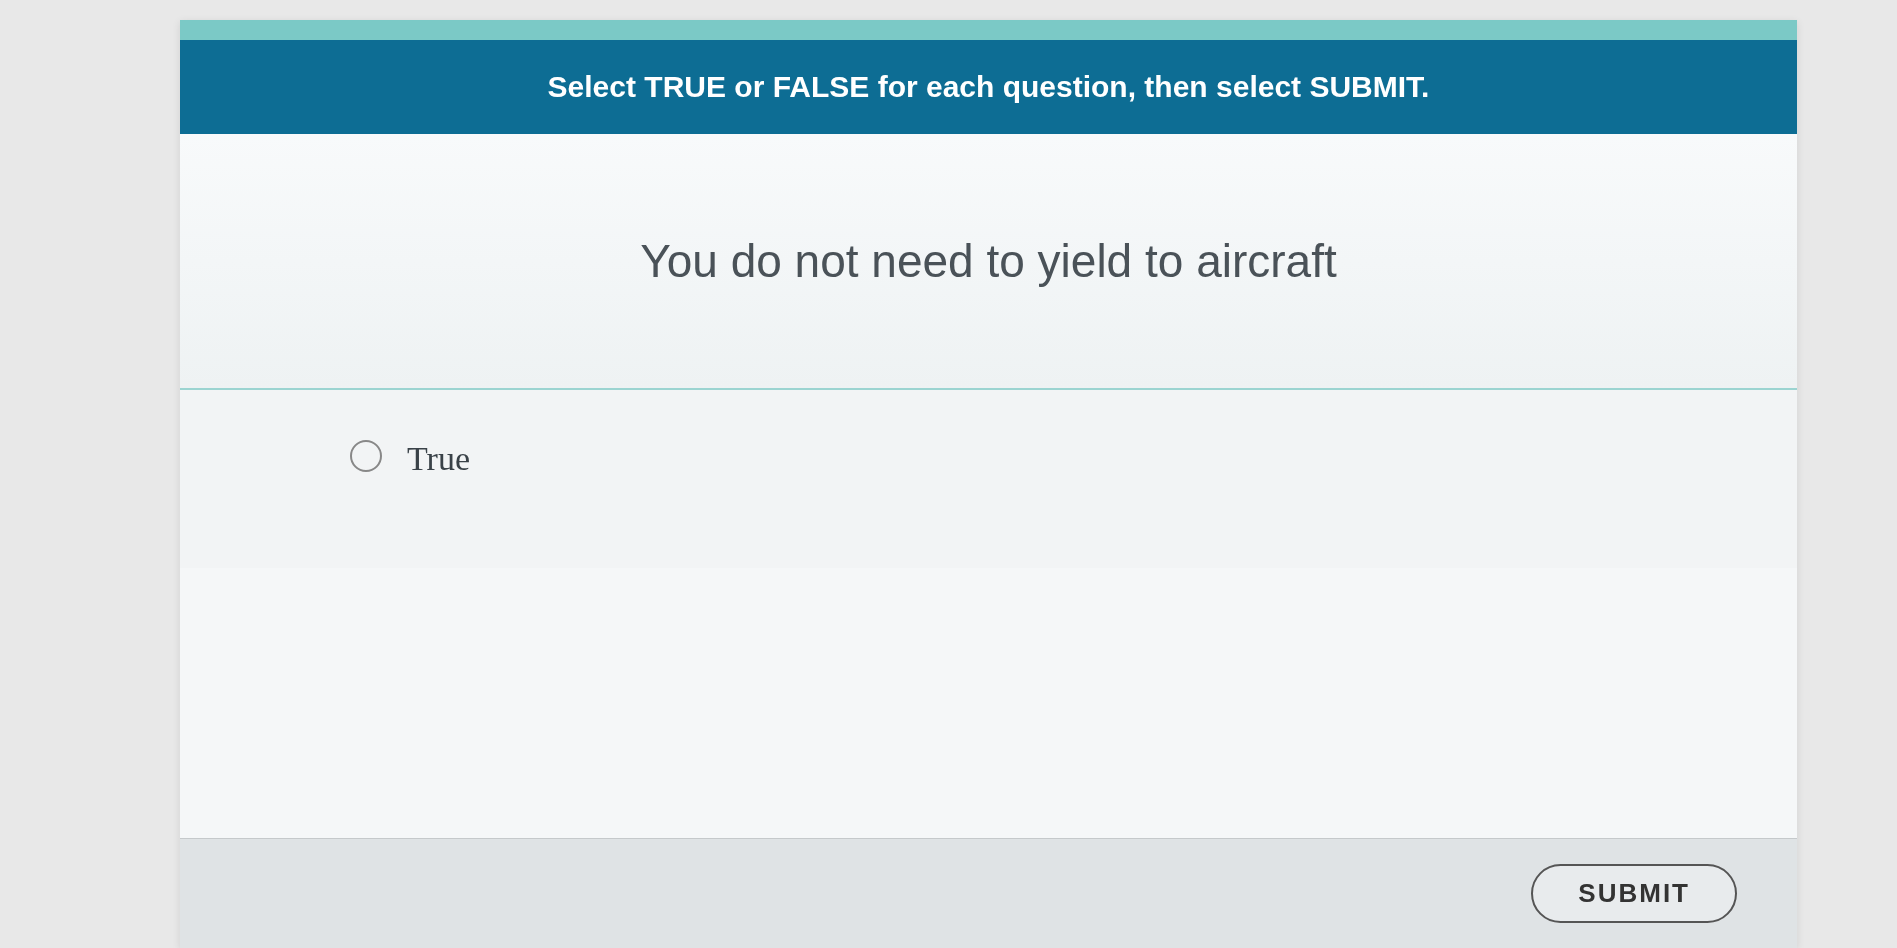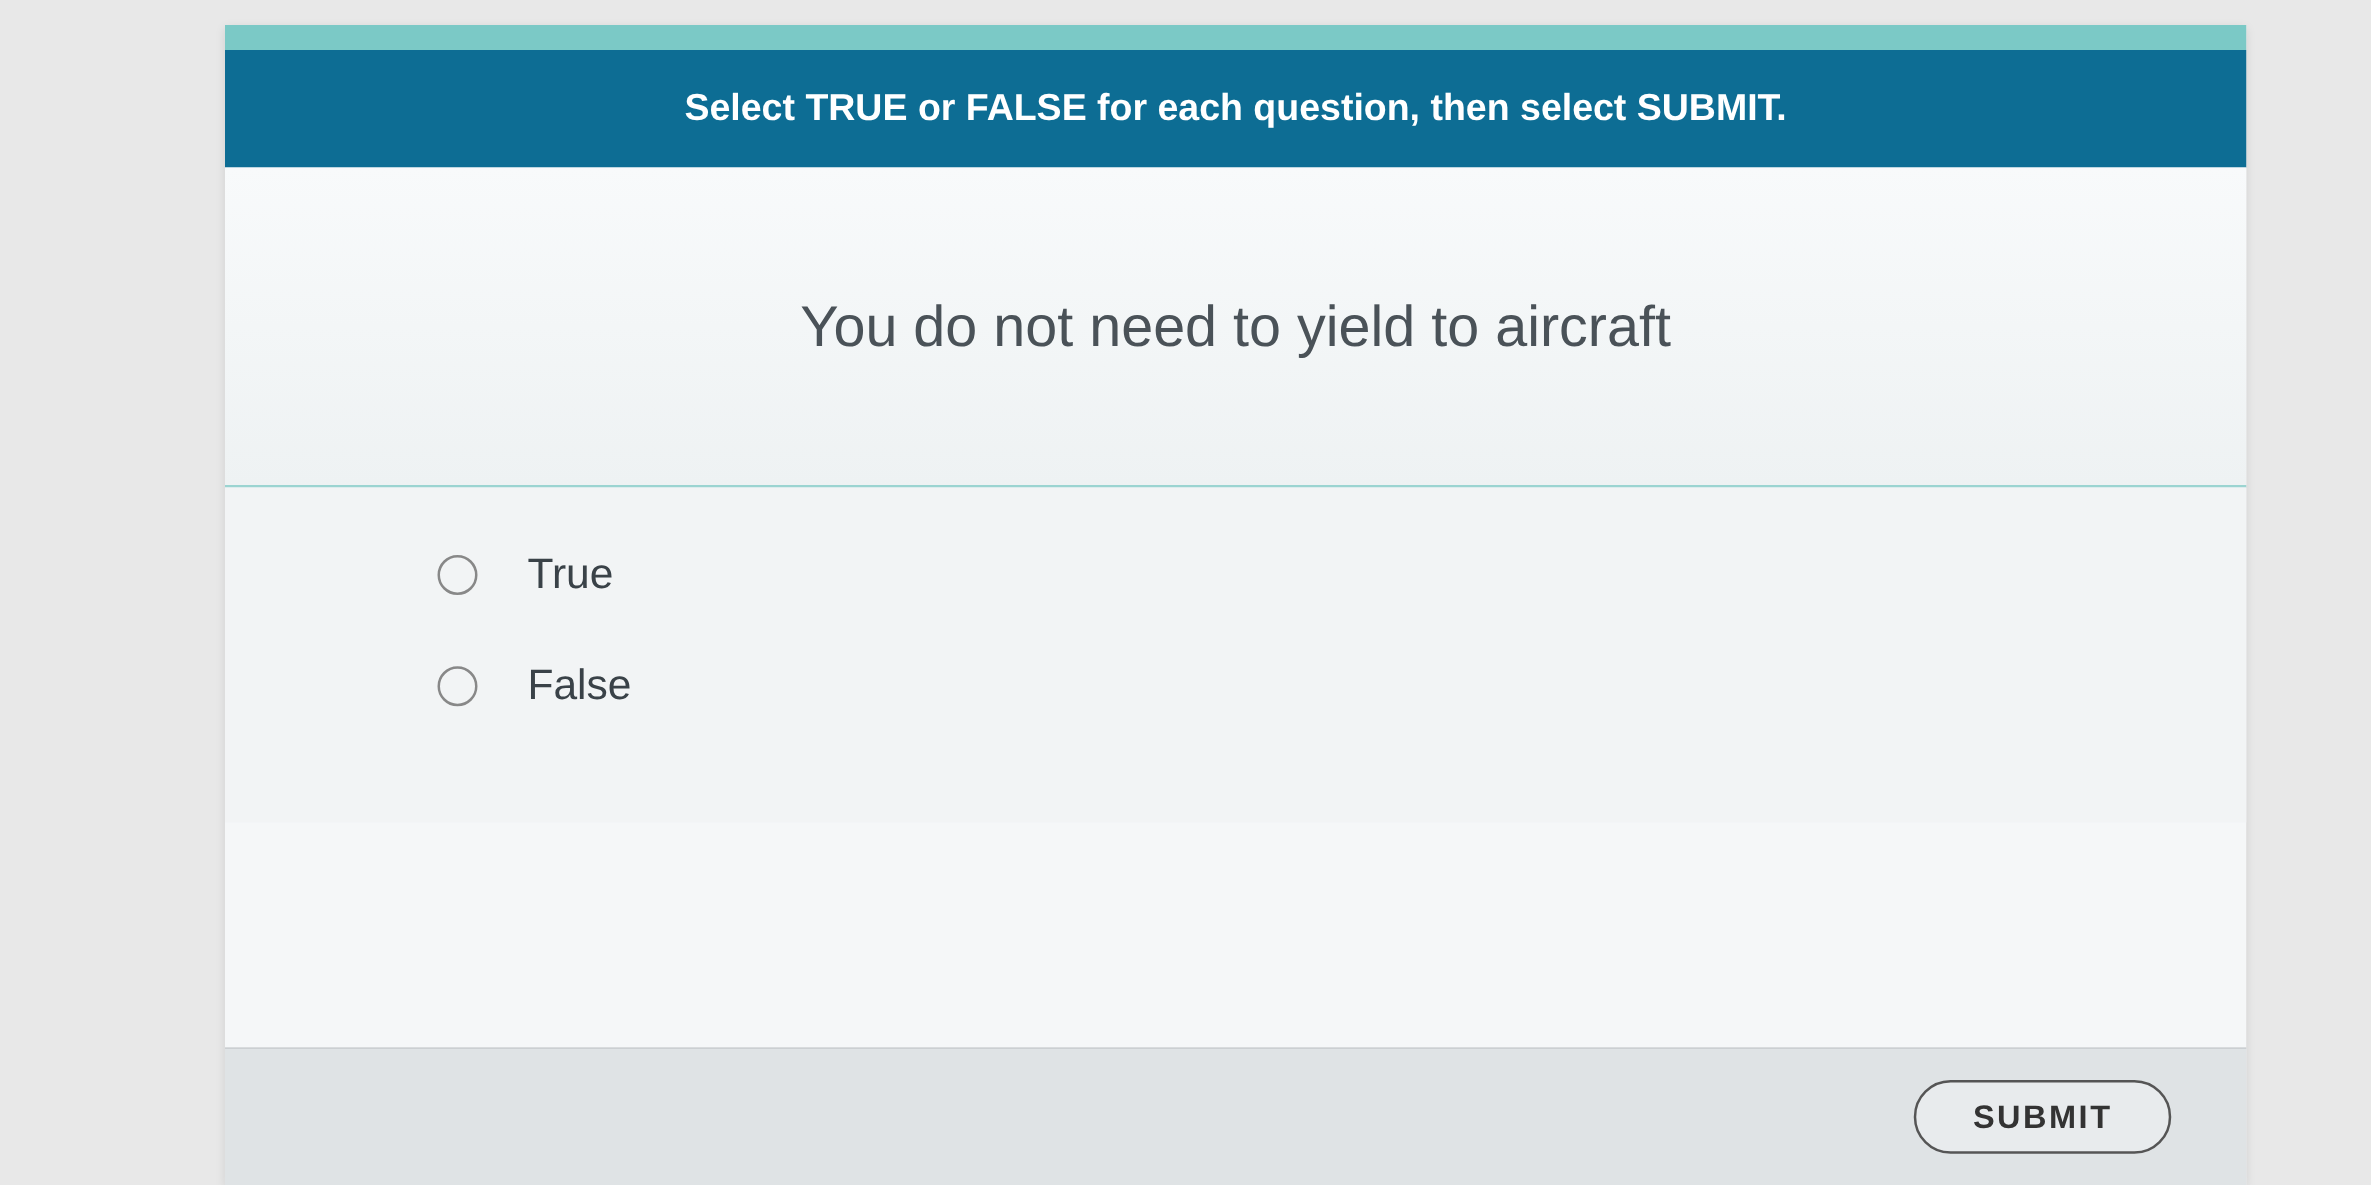--- a/index.html
+++ b/index.html
@@ -46,24 +46,25 @@
       font-size: 46px;
       color: #4a5258;
       font-weight: 400;
     }
     .options-area {
       padding: 50px 170px 40px 170px;
       background: #f2f4f5;
     }
     .option-row {
       display: flex;
-      align-items: center;
-      gap: 40px;
+      align-items: flex-start;
+      gap: 25px;
       margin-bottom: 50px;
       cursor: pointer;
+      font-family: Liberation Serif, serif;
     }
     .radio-circle {
       width: 32px;
       height: 32px;
       border: 2px solid #888;
       border-radius: 50%;
       flex-shrink: 0;
       background: transparent;
     }
     .option-label {
@@ -103,21 +104,17 @@
     <span>Select TRUE or FALSE for each question, then select SUBMIT.</span>
   </div>
   <div class="question-area">
     <div class="question-text">You do not need to yield to aircraft</div>
   </div>
   <div class="options-area">
     <div class="option-row">
       <span class="radio-circle"></span>
       <span class="option-label">True</span>
     </div>
-    <div class="option-row">
-      <span class="radio-circle"></span>
-      <span class="option-label">False</span>
-    </div>
   </div>
   <div class="footer-bar">
     <button class="submit-btn">SUBMIT</button>
   </div>
 </div>
 
 </body></html>

